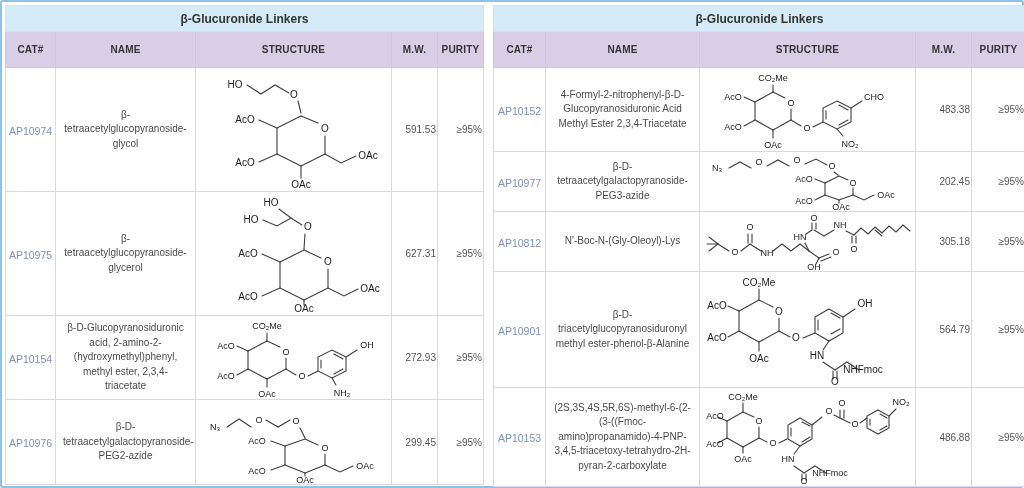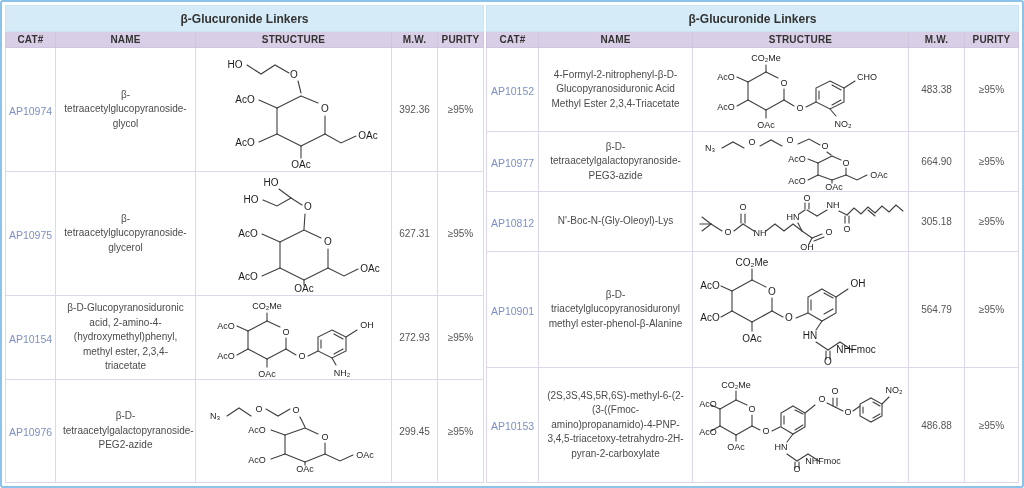--- a/index.html
+++ b/index.html
@@ -1,29 +1,29 @@
 <!DOCTYPE html>
 <html><head>
 <meta charset="utf-8">
 <style>
   html,body{margin:0;padding:0;background:#fff;font-family:"Liberation Sans",sans-serif;}
   .page{box-sizing:border-box;width:1024px;height:488px;border:2px solid #8cc3e8;border-radius:3px;
-        background:#fff;padding:3px;display:flex;gap:2px;}
+        background:#fff;padding:3px;display:flex;gap:9px;}
   table.tbl{border-collapse:collapse;table-layout:fixed;height:478px;border:1px solid #8cc3e8;}
   table.tbl-left{width:478px;}
   table.tbl-right{width:532px;}
   td{box-sizing:border-box;}
   td.title{background:#d5ecf8;text-align:center;font-weight:bold;font-size:12px;color:#333;
            height:26px;border:1px solid #c9e4f4;}
   tr.cols td{background:#d8cfe7;text-align:center;font-weight:bold;font-size:10px;color:#333;
-             height:16px;border:1px solid #cfc5e0;letter-spacing:.2px;}
+             height:36px;border:1px solid #cfc5e0;letter-spacing:.2px;}
   tbody td{border:1px solid #ded6ea;background:#fff;text-align:center;vertical-align:middle;}
   td.cat a{color:#7e90c3;text-decoration:none;font-size:10.5px;}
   td.nm div{font-size:10px;color:#4b4b4b;line-height:1.45;padding:2px 6px;}
-  td.mw,td.pu{font-size:10px;color:#555;}
+  td.mw,td.pu{font-size:10px;color:#555;text-align:right;}
   svg.struct{display:block;margin:0 auto;}
   svg.struct path{stroke:#3f3f3f;stroke-width:1.1;fill:none;stroke-linecap:round;}
   svg.struct text{fill:#1c1c1c;stroke:none;font-size:10px;text-anchor:middle;
                   font-family:"Liberation Sans",sans-serif;}
   svg.s9 text{font-size:9px;}
 </style>
 </head>
 <body>
 
 <div class="page">
@@ -70,21 +70,21 @@
             <path d="M124,84 L140,93 L155,86"></path>
             <text x="34" y="18">HO</text>
             <text x="93" y="28">O</text>
             <text x="124" y="62">O</text>
             <text x="44" y="53">AcO</text>
             <text x="44" y="96">AcO</text>
             <text x="100" y="118">OAc</text>
             <text x="167" y="89">OAc</text>
           </svg>
         </td>
-        <td class="mw">392.36</td>
+        <td class="mw">591.53</td>
         <td class="pu">≥95%</td>
       </tr>
       <tr style="height:124px">
         <td class="cat"><a href="#">AP10975</a></td>
         <td class="nm">
             <div>β-tetraacetylglucopyranoside-glycerol</div>
           </td>
         <td class="st">
           <svg class="struct" width="186" height="120" viewBox="0 0 186 120">
             <path d="M78,15 L90,24"></path>
@@ -110,21 +110,21 @@
             <text x="103" y="118">OAc</text>
             <text x="169" y="98">OAc</text>
           </svg>
         </td>
         <td class="mw">627.31</td>
         <td class="pu">≥95%</td>
       </tr>
       <tr style="height:84px">
         <td class="cat"><a href="#">AP10154</a></td>
         <td class="nm">
-            <div>β-D-Glucopyranosiduronic acid, 2-amino-4-(hydroxymethyl)phenyl, methyl ester, 2,3,4-triacetate</div>
+            <div>β-D-Glucopyranosiduronic acid, 2-amino-2-(hydroxymethyl)phenyl, methyl ester, 2,3,4-triacetate</div>
           </td>
         <td class="st">
           <svg class="struct s9" width="186" height="80" viewBox="0 0 186 80">
             <path d="M66,23 L66,15"></path>
             <path d="M66,23 L79,29"></path>
               <path d="M85,40 L85,51"></path>
               <path d="M85,51 L66,61"></path>
             <path d="M66,61 L47,51"></path>
               <path d="M47,51 L47,33"></path>
               <path d="M47,33 L66,23"></path>
@@ -272,21 +272,21 @@
             <text x="56" y="11">O</text>
             <text x="94" y="9">O</text>
             <text x="129" y="15">O</text>
             <text x="150" y="32">O</text>
             <text x="101" y="28">AcO</text>
             <text x="101" y="50">AcO</text>
             <text x="138" y="56">OAc</text>
             <text x="183" y="44">OAc</text>
           </svg>
         </td>
-        <td class="mw">664.90</td>
+        <td class="mw">202.45</td>
         <td class="pu">≥95%</td>
       </tr>
       <tr style="height:60px">
         <td class="cat"><a href="#">AP10812</a></td>
         <td class="nm">
             <div>N'-Boc-N-(Gly-Oleoyl)-Lys</div>
           </td>
         <td class="st">
           <svg class="struct s9" width="212" height="56" viewBox="0 0 212 56">
             <path d="M16,30 L7,23"></path>

